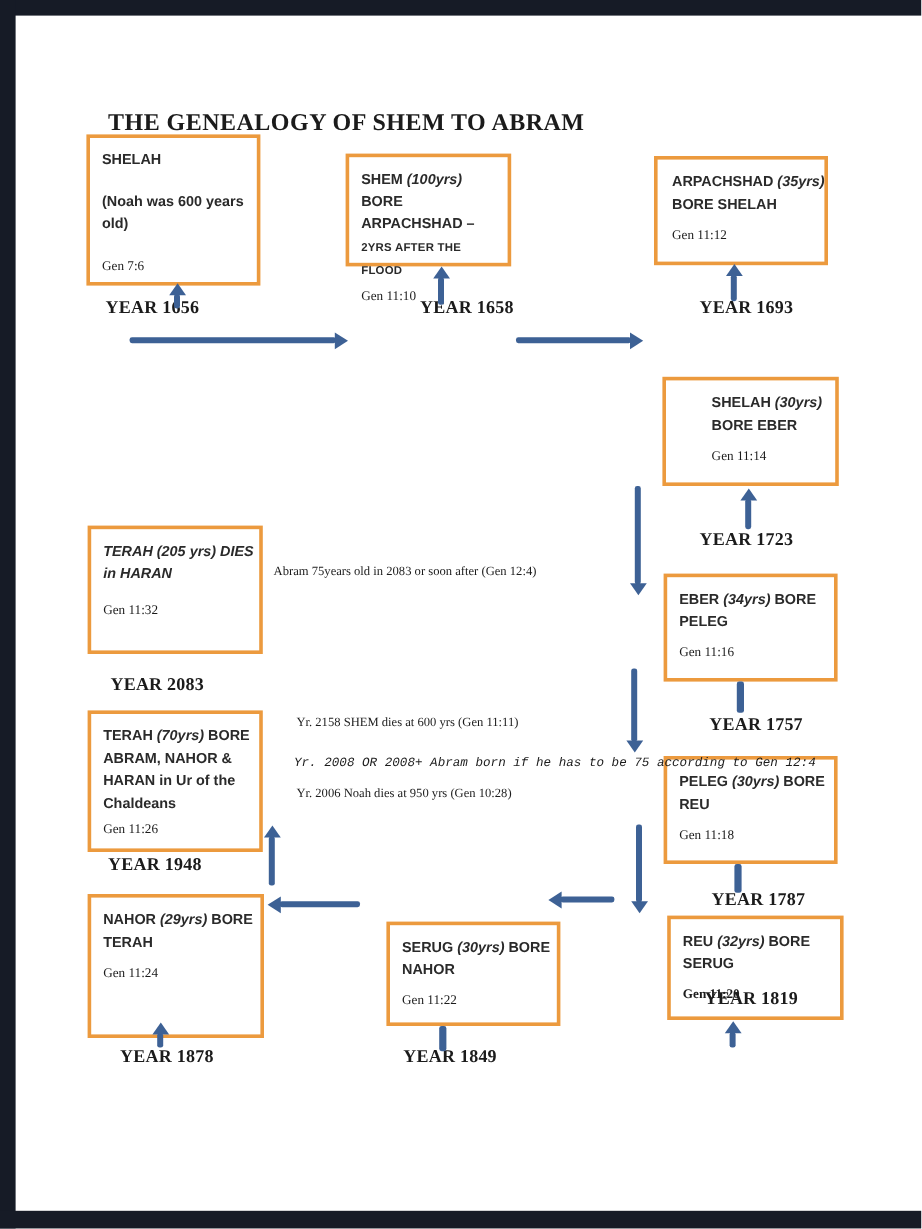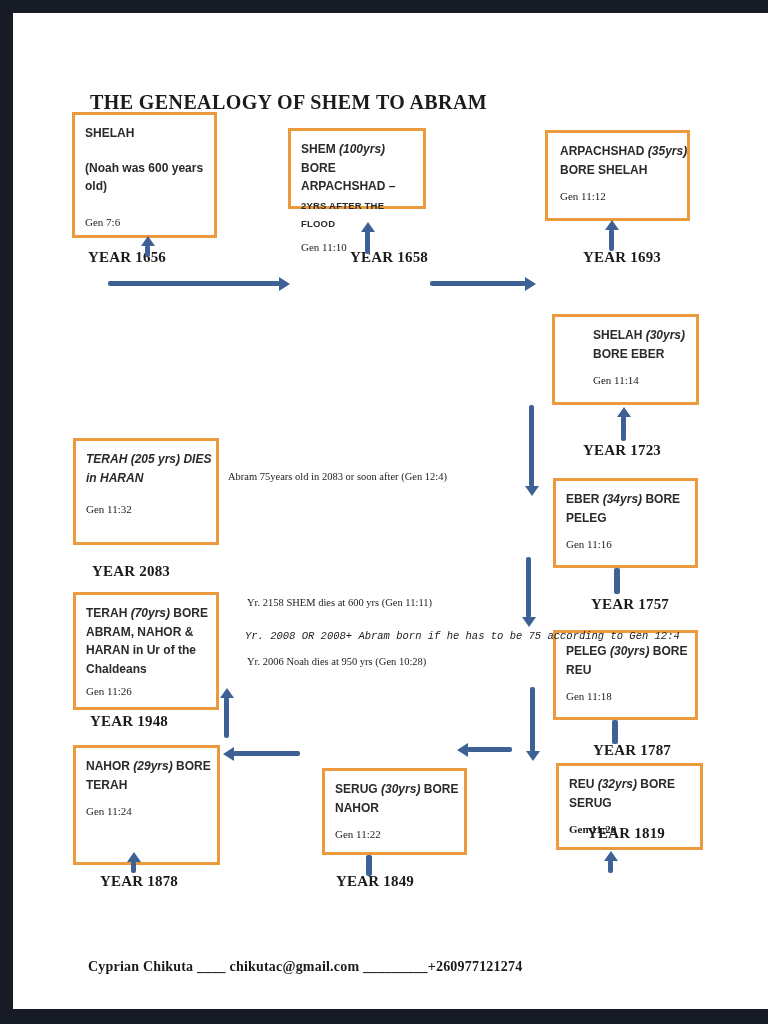--- a/index.html
+++ b/index.html
@@ -71,21 +71,21 @@
   <div class="frame frame-bottom"></div>
 
   <div class="title">THE GENEALOGY OF SHEM TO ABRAM</div>
 
   <div class="gbox floods" style="left:72px;top:112px;width:145px;height:126px;">
     <div class="btitle">SHELAH</div>
     <div class="bdesc">(Noah was 600 years old)</div>
     <div class="bref">Gen 7:6</div>
   </div>
 
-  <div class="gbox" style="left:288px;top:128px;width:138px;height:81px;">
+  <div class="gbox" style="left:288px;top:128px;width:138px;height:94px;">
     <div class="btitle" style="width:118px;"><span>SHEM </span><i>(100yrs)</i><span> BORE ARPACHSHAD – </span><span class="small">2YRS AFTER THE FLOOD</span></div>
     <div class="bref" style="margin-top:6px;">Gen 11:10</div>
   </div>
 
   <div class="gbox" style="left:545px;top:130px;width:145px;height:91px;padding-left:12px;">
     <div class="btitle"><span>ARPACHSHAD </span><i>(35yrs)</i><span> BORE SHELAH</span></div>
     <div class="bref">Gen 11:12</div>
   </div>
 
   <div class="gbox" style="left:552px;top:314px;width:147px;height:91px;padding-left:38px;">
@@ -156,15 +156,14 @@
   <div class="sh v arr-up" style="left:131px;top:861px;height:12px;"></div>
   <div class="sh v arr-up" style="left:224px;top:697px;height:41px;"></div>
   <div class="sh h arr-right" style="left:108px;top:281px;width:172px;"></div>
   <div class="sh h arr-right" style="left:430px;top:281px;width:96px;"></div>
   <div class="sh h arr-left" style="left:467px;top:747px;width:45px;"></div>
   <div class="sh h arr-left" style="left:233px;top:751px;width:67px;"></div>
   <div class="sh v arr-down" style="left:529px;top:405px;height:82px;"></div>
   <div class="sh v arr-down" style="left:526px;top:557px;height:61px;"></div>
   <div class="sh v arr-down" style="left:530px;top:687px;height:65px;"></div>
 
-  <div class="footer">Cyprian Chikuta  ____ chikutac@gmail.com _________+260977121274</div>
 
 </div>
 
 </body></html>

